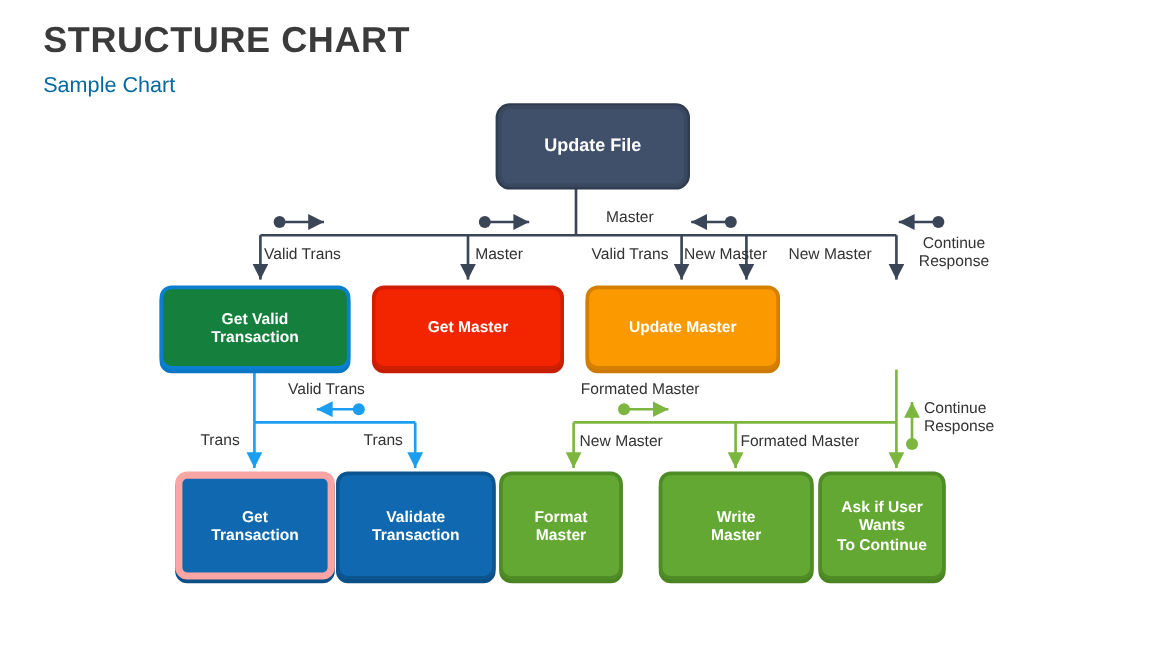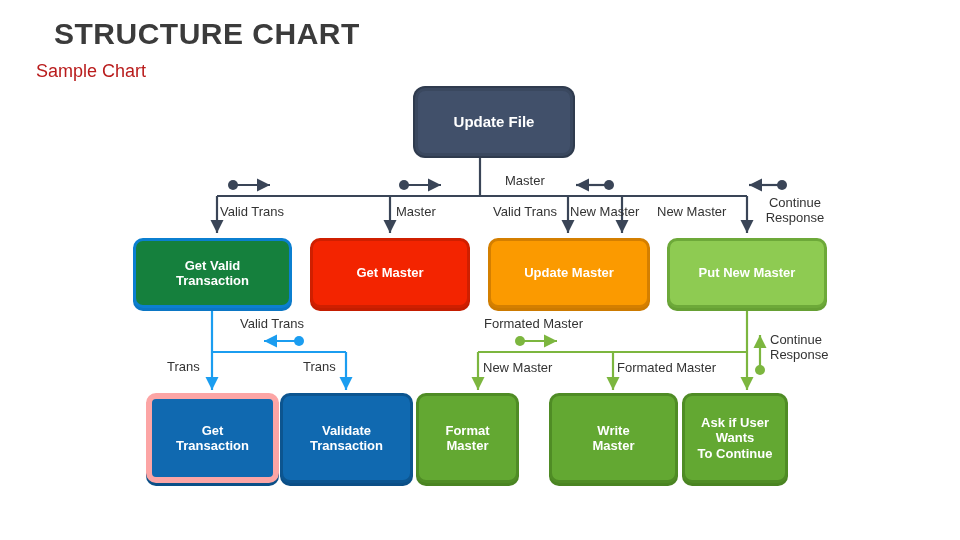--- a/index.html
+++ b/index.html
@@ -8,25 +8,24 @@
     background: #ffffff;
     font-family: "Liberation Sans", sans-serif;
     overflow: hidden;
   }
   #stage { position: relative; width: 960px; height: 540px; background: #fff; }
 
   .title {
     position: absolute; left: 36px; top: 17px;
     font-size: 30px; font-weight: bold; letter-spacing: 0.5px;
     color: #3b3b3b;
-    margin-left: 18px;
   }
   .subtitle {
     position: absolute; left: 36px; top: 61px;
-    font-size: 18px; color: #b91c1c; font-weight: normal;
+    font-size: 18px; color: #0369a1; font-weight: normal;
   }
 
   svg.wires { position: absolute; left:0; top:0; width:960px; height:540px; }
 
   .node {
     position: absolute;
     border-radius: 10px;
     display: flex; align-items: center; justify-content: center;
     text-align: center;
     color: #ffffff;
@@ -152,23 +151,20 @@
   <div class="node n-mid n-getvalid">
     <span class="lbl">Get Valid
 Transaction</span>
   </div>
   <div class="node n-mid n-getmaster">
     <span class="lbl">Get Master</span>
   </div>
   <div class="node n-mid n-updmaster">
     <span class="lbl">Update Master</span>
   </div>
-  <div class="node n-mid n-putnew">
-    <span class="lbl">Put New Master</span>
-  </div>
 
   <div class="node n-bot n-gettrans">
     <span class="lbl">Get
 Transaction</span>
   </div>
   <div class="node n-bot n-valtrans">
     <span class="lbl">Validate
 Transaction</span>
   </div>
   <div class="node n-bot n-fmtmaster">

